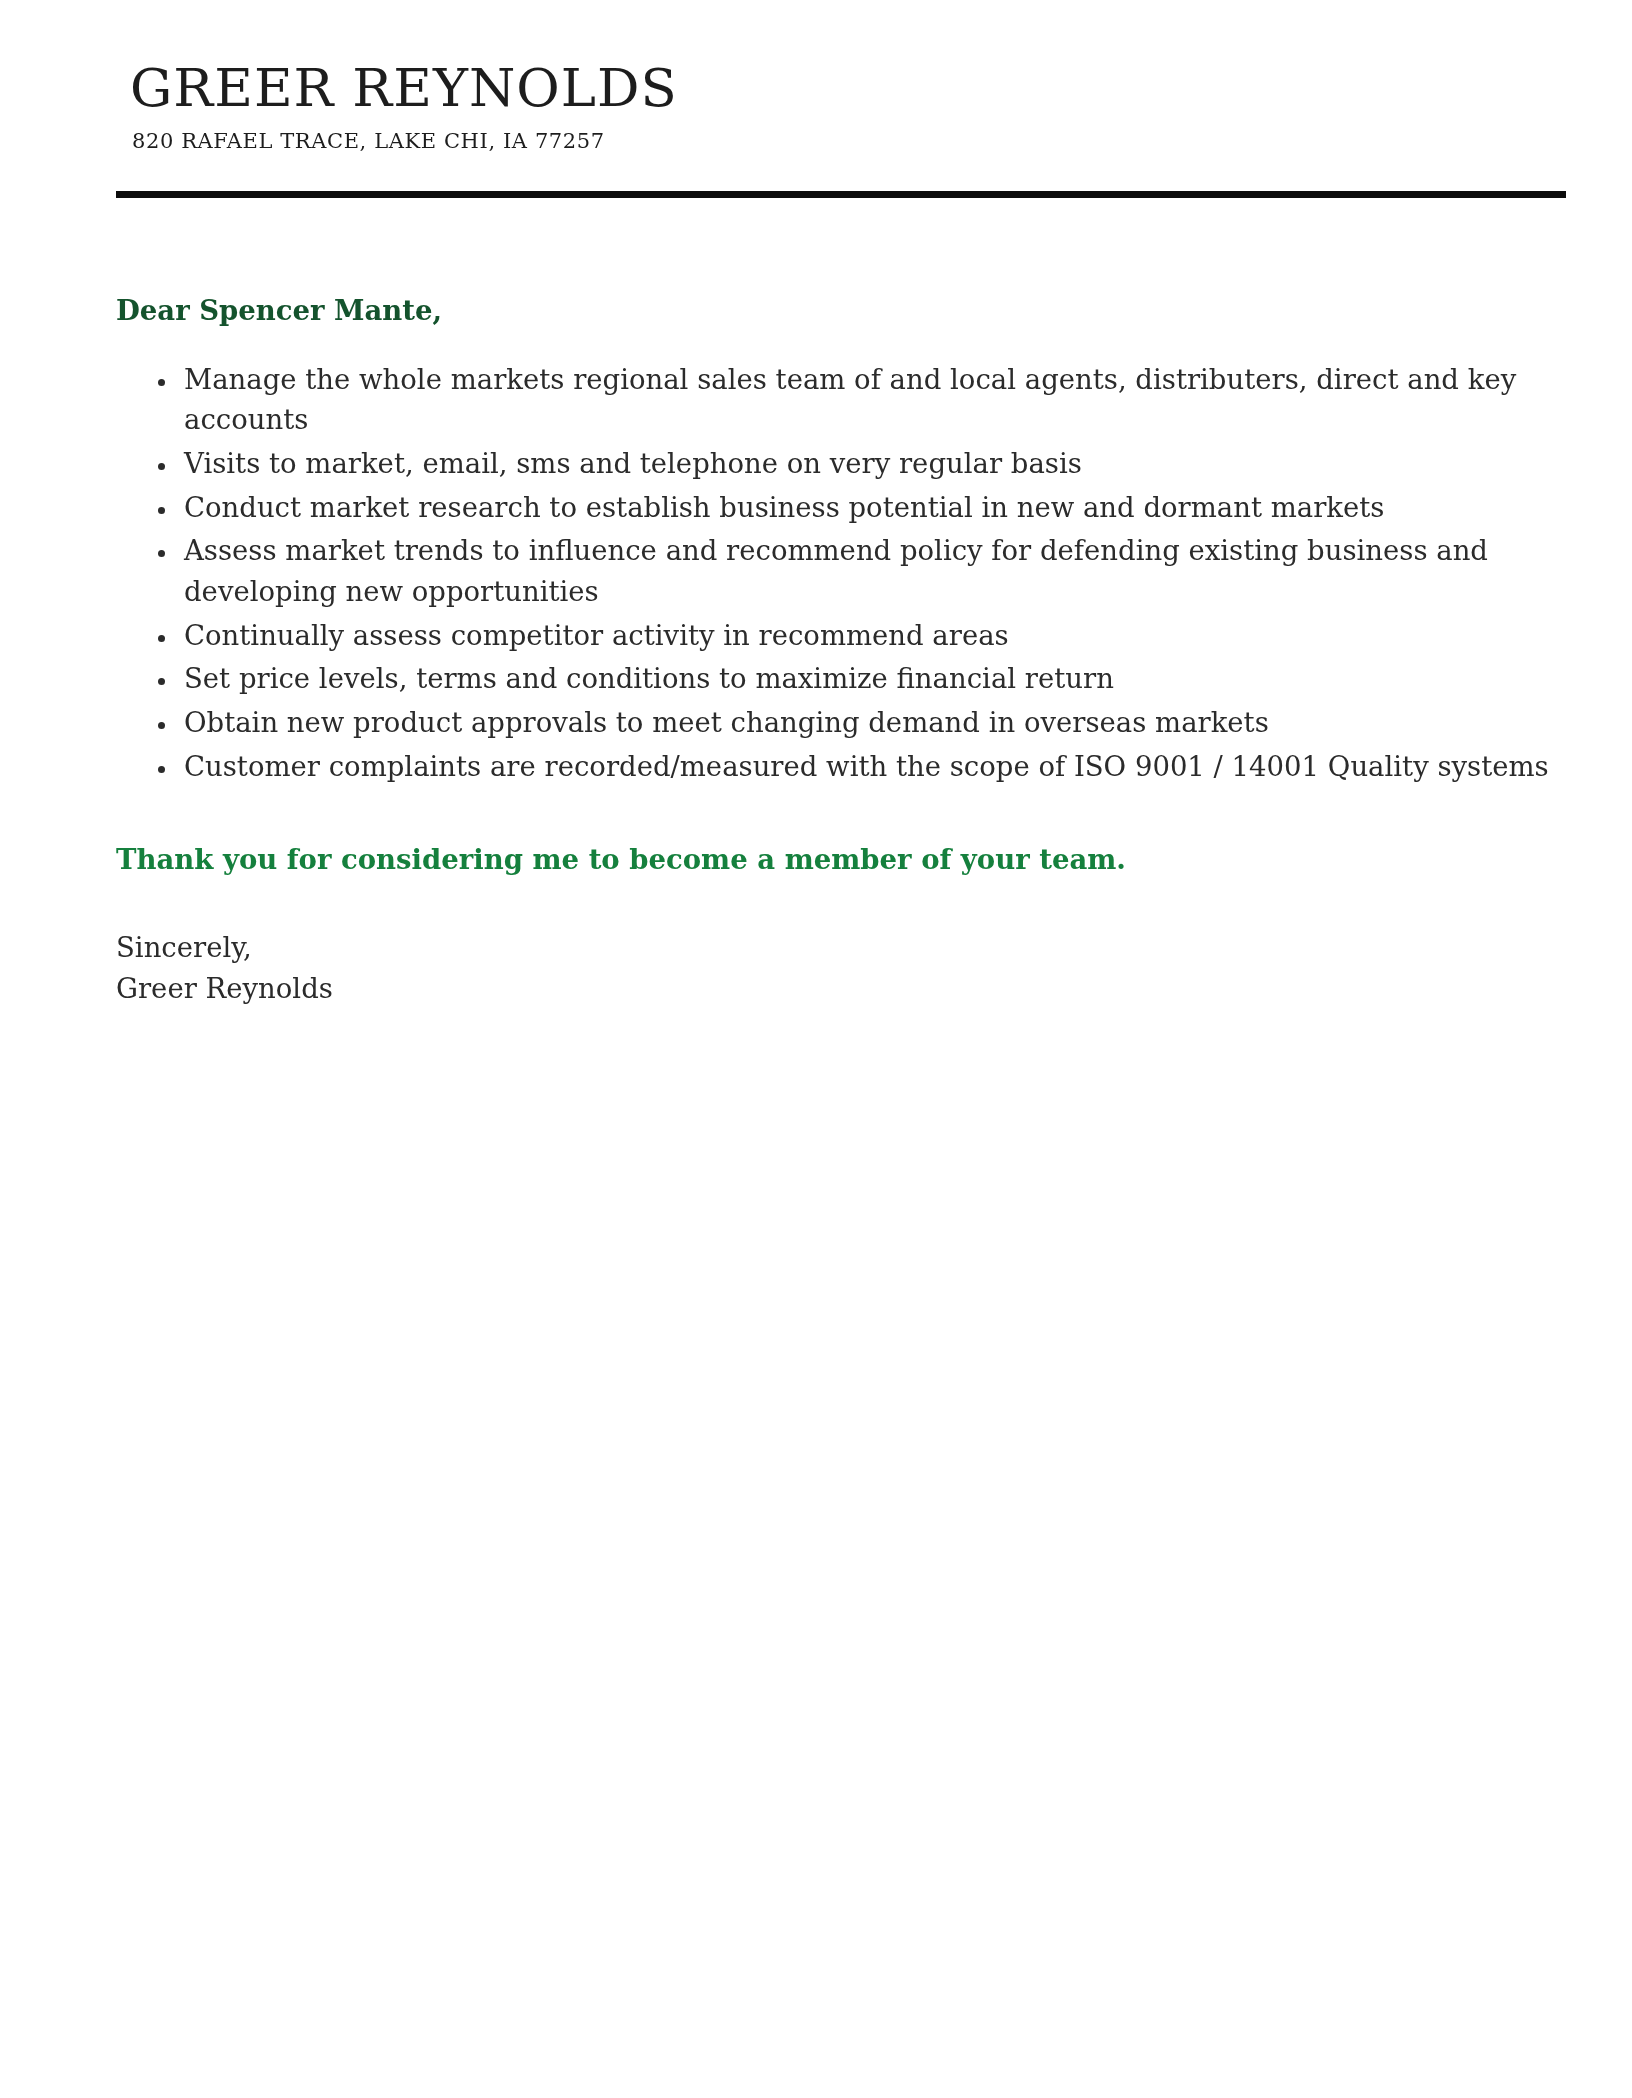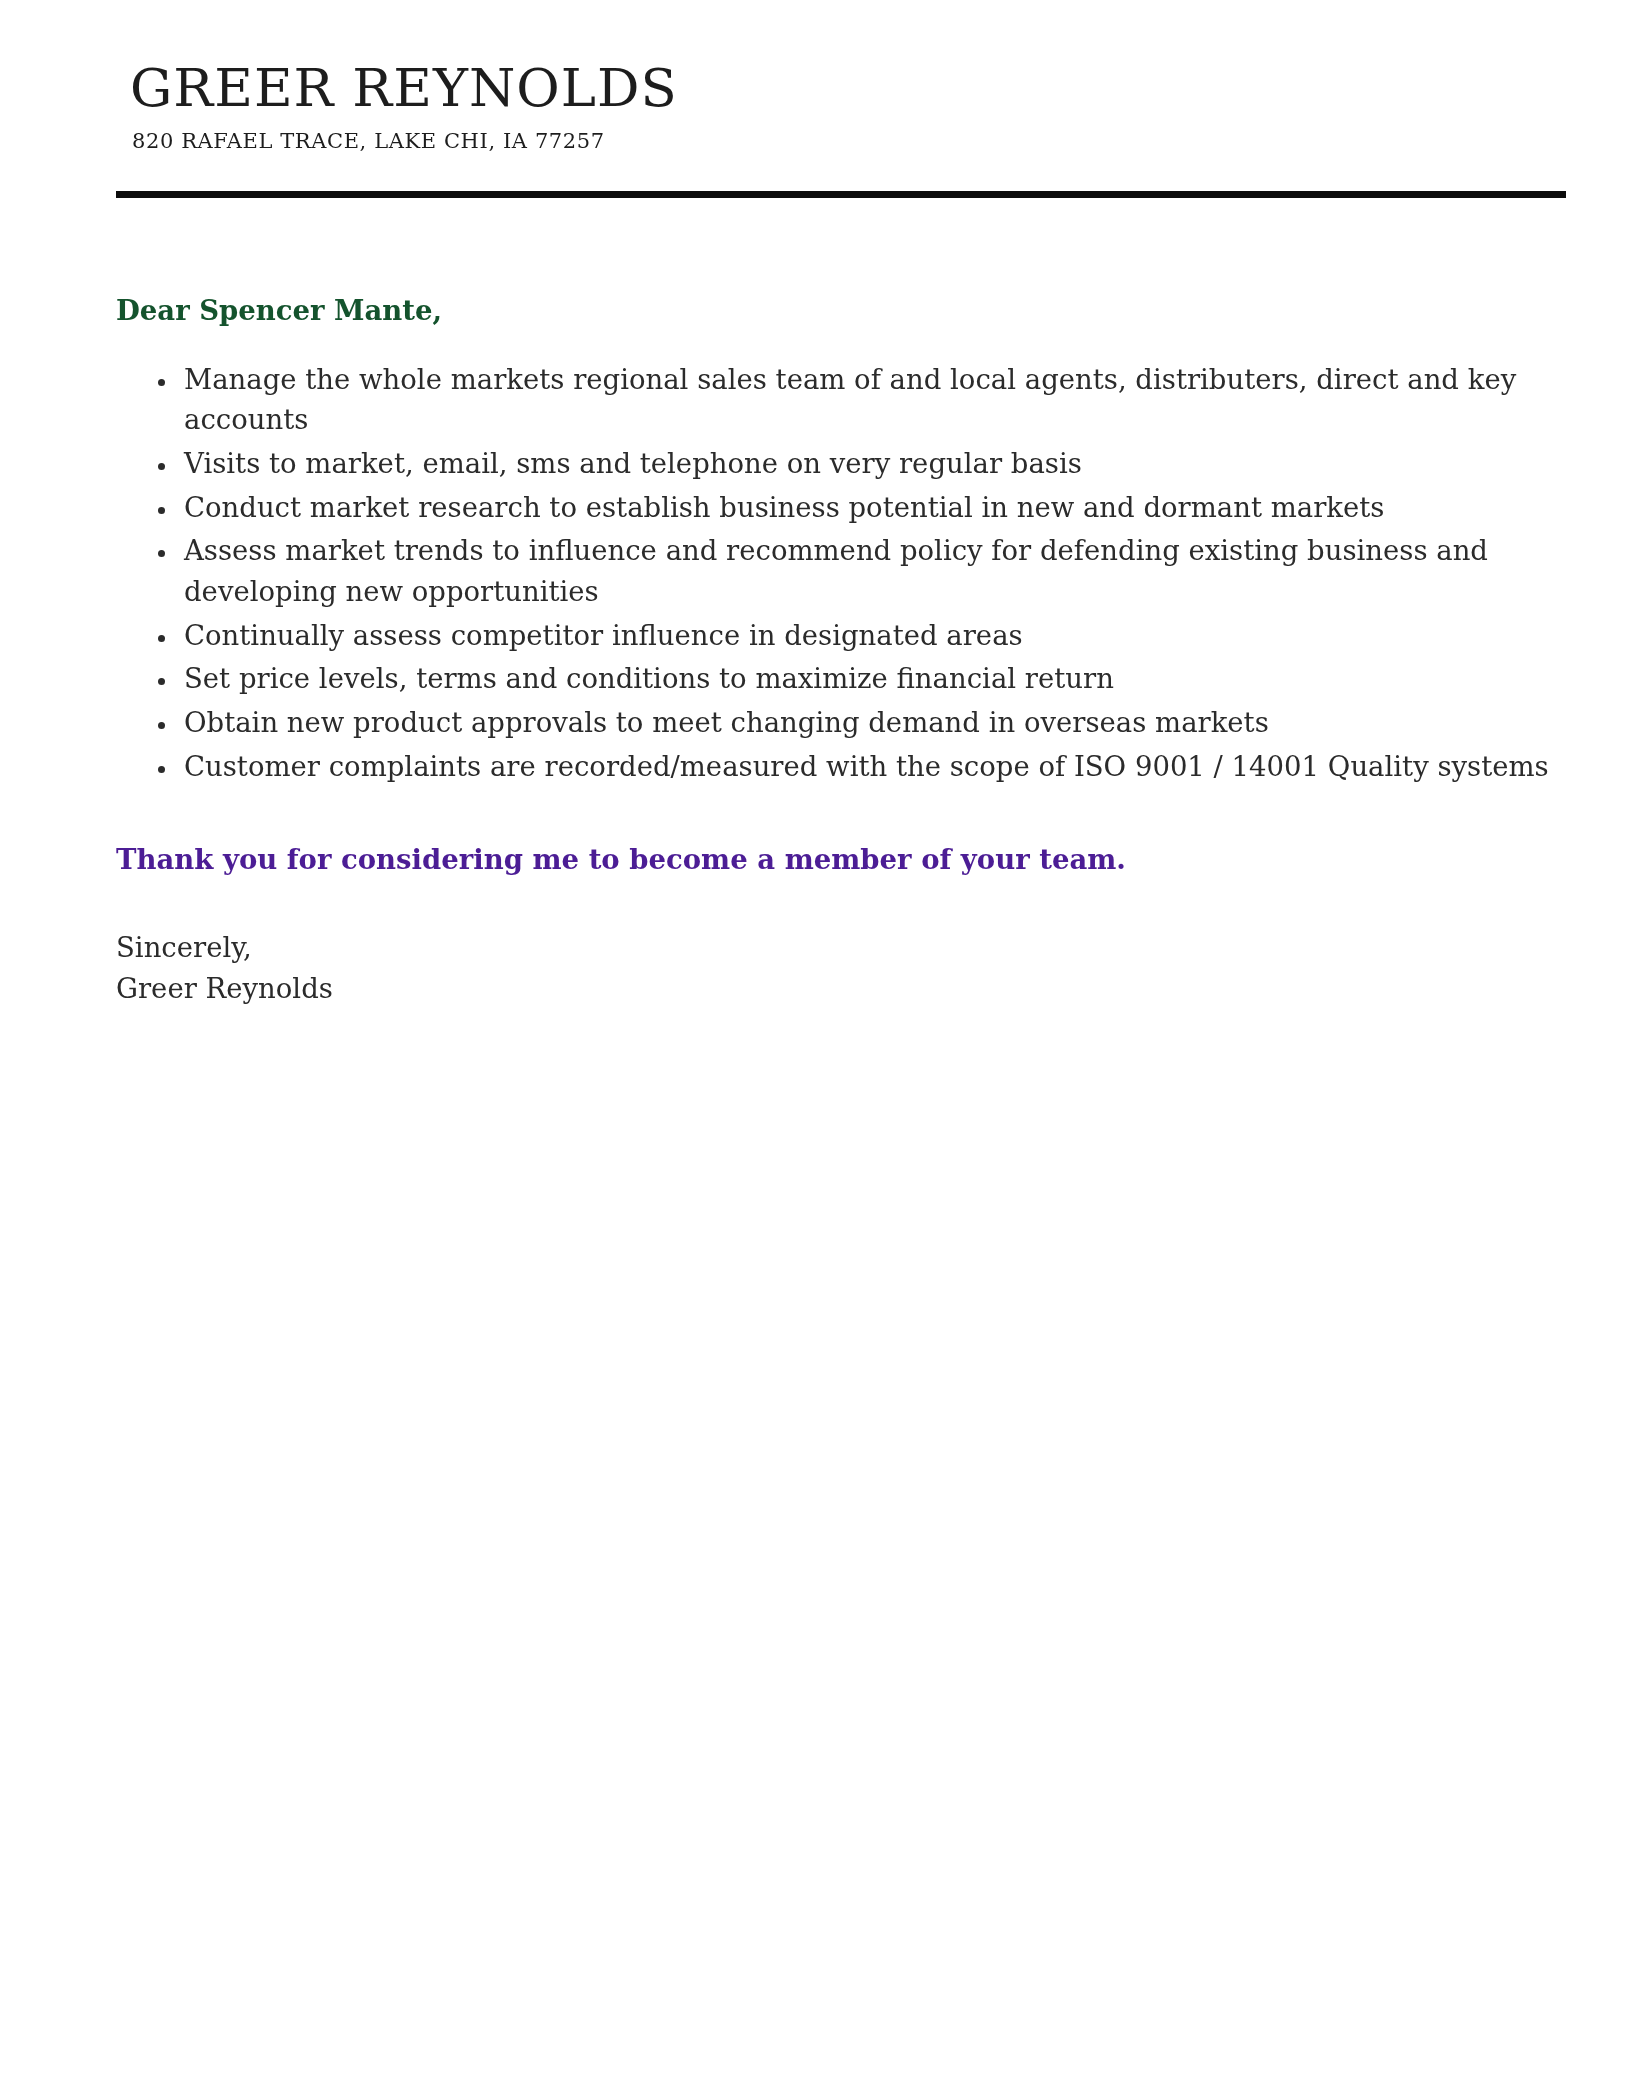--- a/index.html
+++ b/index.html
@@ -56,21 +56,21 @@
   }
   ul.qual-list li {
     margin-top: 3px;
     padding-left: 6px;
   }
   ul.qual-list li::marker {
     font-size: 22px;
   }
   .thanks {
     font-weight: 700;
-    color: #4c1d95;
+    color: #15803d;
     margin-top: 52px;
   }
   .closing-block {
     margin-top: 48px;
   }
   .closing-line, .signature-line {
     display: block;
   }
 </style>
 </head>
@@ -89,21 +89,21 @@
     <div class="salutation">Dear Spencer Mante,</div>
 
 
 
 
     <ul class="qual-list">
       <li>Manage the whole markets regional sales team of and local agents, distributers, direct and key accounts</li>
       <li>Visits to market, email, sms and telephone on very regular basis</li>
       <li>Conduct market research to establish business potential in new and dormant markets</li>
       <li>Assess market trends to influence and recommend policy for defending existing business and developing new opportunities</li>
-      <li>Continually assess competitor influence in designated areas</li>
+      <li>Continually assess competitor activity in recommend areas</li>
       <li>Set price levels, terms and conditions to maximize financial return</li>
       <li>Obtain new product approvals to meet changing demand in overseas markets</li>
       <li>Customer complaints are recorded/measured with the scope of ISO 9001 / 14001 Quality systems</li>
     </ul>
 
     <div class="thanks">Thank you for considering me to become a member of your team.</div>
 
     <div class="closing-block">
       <span class="closing-line">Sincerely,</span>
       <span class="signature-line">Greer Reynolds</span>

